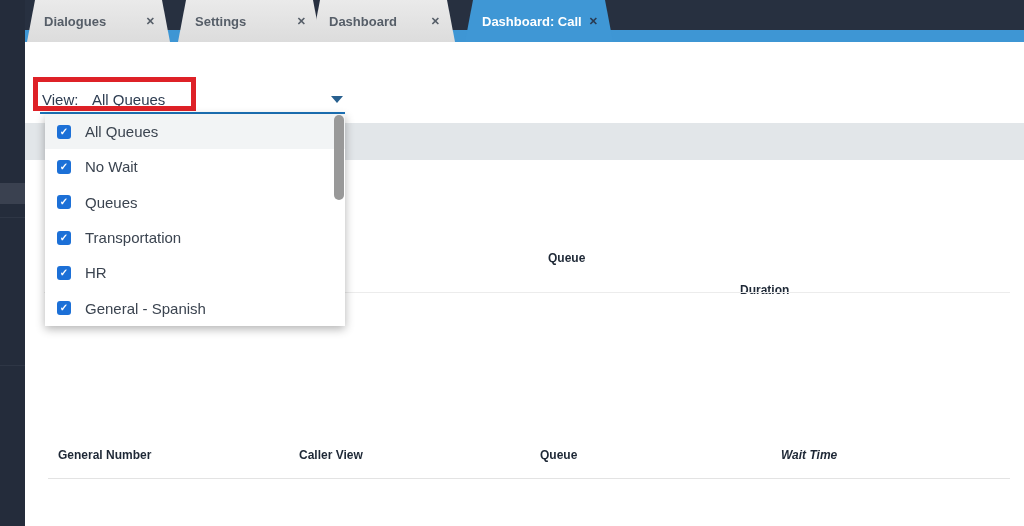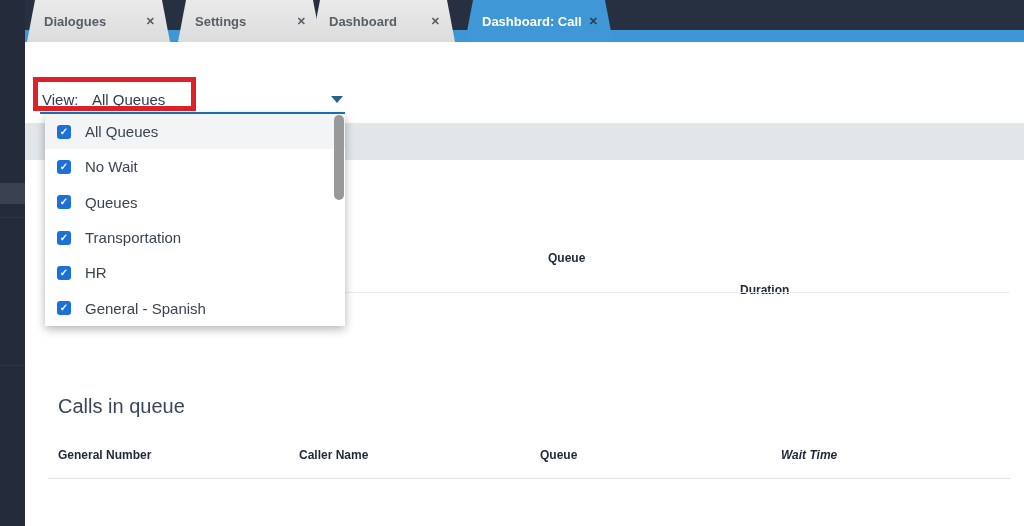--- a/index.html
+++ b/index.html
@@ -132,20 +132,19 @@
       <span class="cb">✓</span>
       <span class="olabel">HR</span>
     </div>
     <div class="opt">
       <span class="cb">✓</span>
       <span class="olabel">General - Spanish</span>
     </div>
     <div class="scroll-thumb"></div>
   </div>
 
-  <div class="ciq-title">Calls in queue</div>
   <div class="th ciq-h1">General Number</div>
-  <div class="th ciq-h2">Caller Name</div>
+  <div class="th ciq-h2">Caller View</div>
   <div class="th ciq-h3">Queue</div>
   <div class="th ciq-h4">Wait Time</div>
   <div class="divider div2"></div>
 
 </div>
 
 </body></html>

